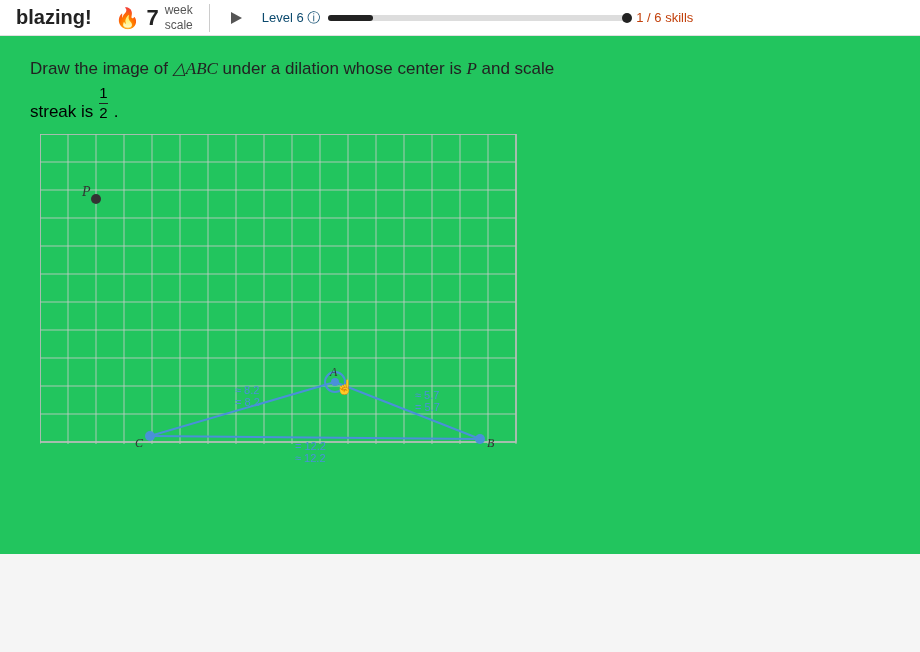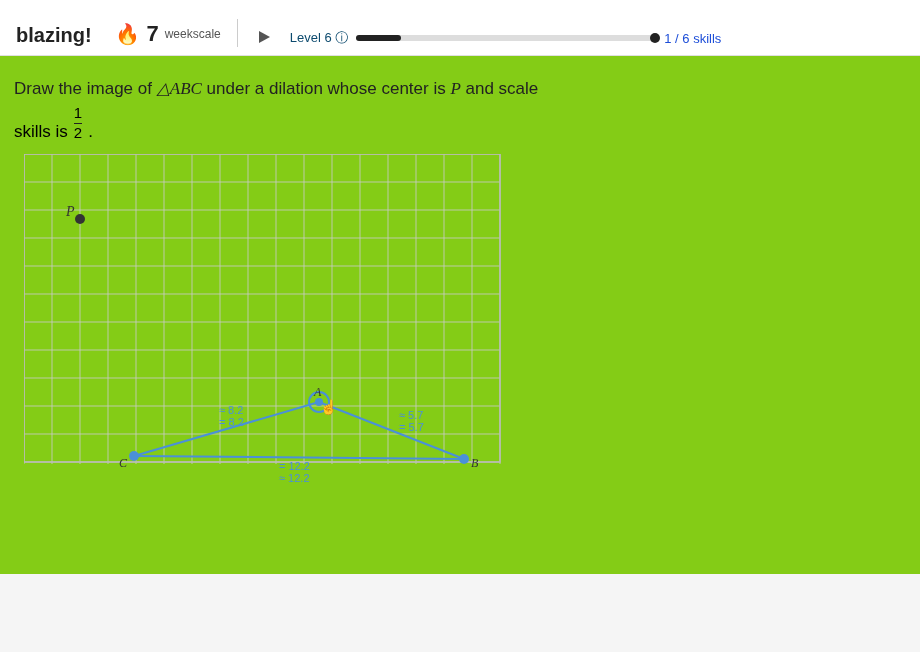--- a/index.html
+++ b/index.html
@@ -8,25 +8,25 @@
       height: 652px;
       background: #f5f5f5;
       font-family: 'Georgia', serif;
       overflow: hidden;
       position: relative;
     }
 
     
     .top-bar {
       display: flex;
-      align-items: flex-end;
+      align-items: center;
       padding: 8px 16px;
       background: #fff;
       border-bottom: 1px solid #e0e0e0;
-      height: 56px;
+      height: 36px;
       gap: 16px;
     }
     .blazing-text {
       font-size: 20px;
       font-weight: bold;
       color: #222;
       font-family: Arial, sans-serif;
     }
     .streak-container {
       display: flex;
@@ -94,29 +94,29 @@
       right: -4px;
       top: 50%;
       transform: translateY(-50%);
       width: 10px;
       height: 10px;
       background: #222;
       border-radius: 50%;
     }
     .skills-text {
       font-size: 13px;
-      color: #1d4ed8;
+      color: #c2410c;
       font-family: Arial, sans-serif;
       white-space: nowrap;
     }
 
     
     .main-content {
-      padding: 20px 14px;
-      background: #84cc16;
+      padding: 20px 30px;
+      background: #22c55e;
     }
     .problem-text {
       font-size: 17px;
       color: #222;
       line-height: 1.5;
       font-family: Arial, sans-serif;
     }
     .problem-text .math {
       font-style: italic;
       font-family: Georgia, serif;
@@ -162,21 +162,21 @@
   </style>
 </head>
 <body>
 
 <div class="top-bar">
   <span class="blazing-text">blazing!</span>
 
   <div class="streak-container">
     <span class="flame-icon">🔥</span>
     <span class="streak-num">7</span>
-    <div style="display:flex;flex-direction:row;">
+    <div style="display:flex;flex-direction:column;">
       <span class="streak-label">week</span>
       <span class="streak-label">scale</span>
     </div>
   </div>
 
   <div class="divider-v"></div>
 
   <div class="play-btn">
     <svg width="14" height="14" viewBox="0 0 14 14">
       <polygon points="2,1 13,7 2,13" fill="#555"></polygon>
@@ -191,21 +191,21 @@
     </div>
     <span class="skills-text">1 / 6 skills</span>
   </div>
 </div>
 
 <div class="main-content">
   <div class="problem-text">
     <span>Draw the image of <span class="math">△ABC</span> under a dilation whose center is <span class="math">P</span> and scale</span>
   </div>
   <div class="scale-factor-line">
-    <span>skills is</span>
+    <span>streak is</span>
     <span class="fraction">
       <span class="num">1</span>
       <span class="den">2</span>
     </span>
     <span>.</span>
   </div>
 
   <div class="grid-container">
     <svg class="grid-canvas" width="480" height="400" viewBox="0 0 480 400">
 

